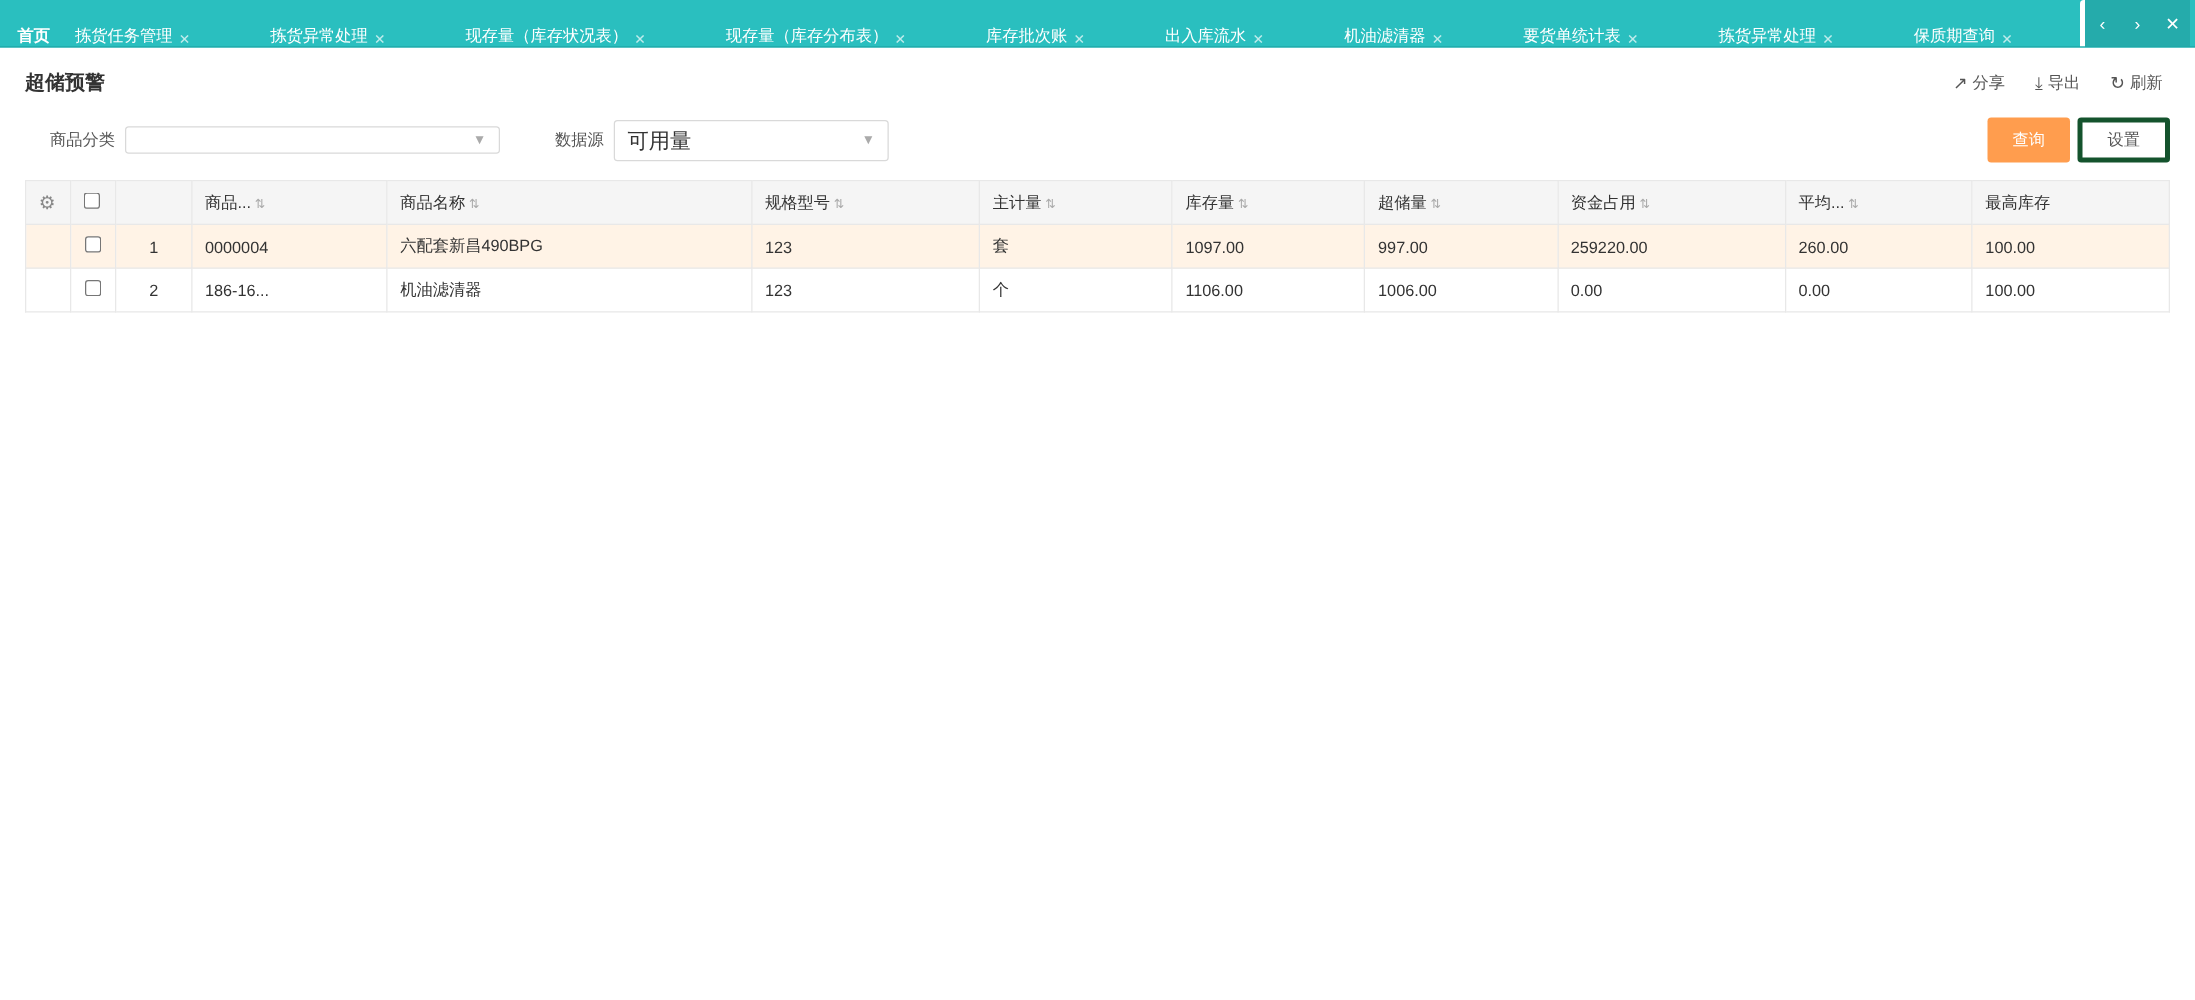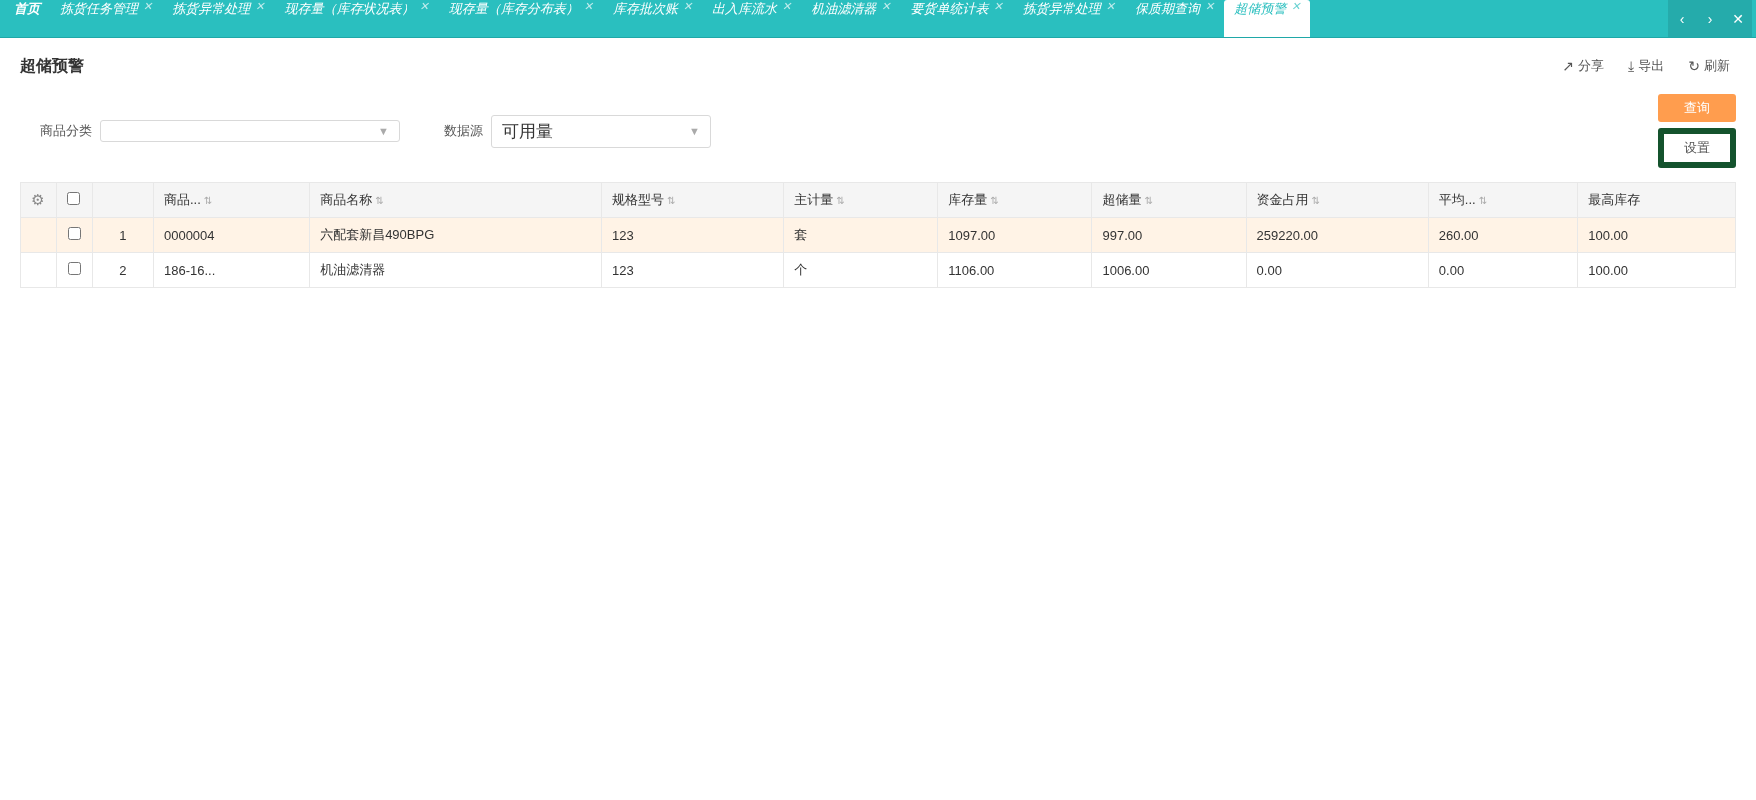--- a/index.html
+++ b/index.html
@@ -10,29 +10,28 @@
       display: flex;
       align-items: center;
       background: #2abfbf;
       height: 38px;
       padding: 0 4px;
       overflow: hidden;
       border-bottom: 1px solid #1fa8a8;
     }
     .nav-item {
       display: flex;
-      align-items: flex-start;
+      align-items: flex-end;
       padding: 0 10px;
       height: 38px;
       color: #fff;
       font-size: 13px;
       cursor: pointer;
       white-space: nowrap;
       flex-shrink: 0;
-      font-style: italic;
     }
     .nav-item.active { background: #fff; color: #2abfbf; border-radius: 3px 3px 0 0; }
     .nav-item .close-btn { margin-left: 5px; font-size: 11px; opacity: 0.7; cursor: pointer; }
     .nav-home { font-weight: bold; }
 
     .nav-arrows {
       display: flex;
       margin-left: auto;
       flex-shrink: 0;
     }
@@ -120,21 +119,21 @@
       border: none;
       border-radius: 3px;
       padding: 5px 20px;
       font-size: 13px;
       cursor: pointer;
       white-space: nowrap;
     }
     .btn-secondary {
       background: #fff;
       color: #555;
-      border: 6px solid #14532d;
+      border: 4px solid #14532d;
       border-radius: 3px;
       padding: 5px 20px;
       font-size: 13px;
       cursor: pointer;
       white-space: nowrap;
     }
 
     
     .data-table {
       width: 100%;
@@ -184,21 +183,21 @@
     .settings-icon { cursor: pointer; color: #888; font-size: 15px; }
   </style>
 </head>
 <body>
 
 <div class="nav-bar">
   <div class="nav-item nav-home">
     <span>首页</span>
   </div>
 
-  <div id="nav-tabs" style="display:flex; align-items:center; flex:1; overflow:hidden;">
+  <div id="nav-tabs" style="display:flex; align-items:center; flex:1; overflow:hidden;gap:44px;">
       <div class="nav-item">
         <span>拣货任务管理</span>
         <span class="close-btn">✕</span>
       </div>
       <div class="nav-item">
         <span>拣货异常处理</span>
         <span class="close-btn">✕</span>
       </div>
       <div class="nav-item">
         <span>现存量（库存状况表）</span>
@@ -272,21 +271,21 @@
         <span class="filter-select-arrow">▼</span>
       </div>
     </div>
     <div class="filter-item">
       <span class="filter-label">数据源</span>
       <div class="filter-select" style="min-width:220px;">
         <span class="filter-select-value">可用量</span>
         <span class="filter-select-arrow">▼</span>
       </div>
     </div>
-    <div style="display:flex; flex-direction:column; gap:6px; margin-left:auto;">
+    <div style="display:flex; flex-direction:row; gap:6px; margin-left:auto;">
       <button class="btn-primary">查询</button>
       <button class="btn-secondary">设置</button>
     </div>
   </div>
 
   <div>
     <table class="data-table">
       <thead>
         <tr>
           <th class="th-settings">

